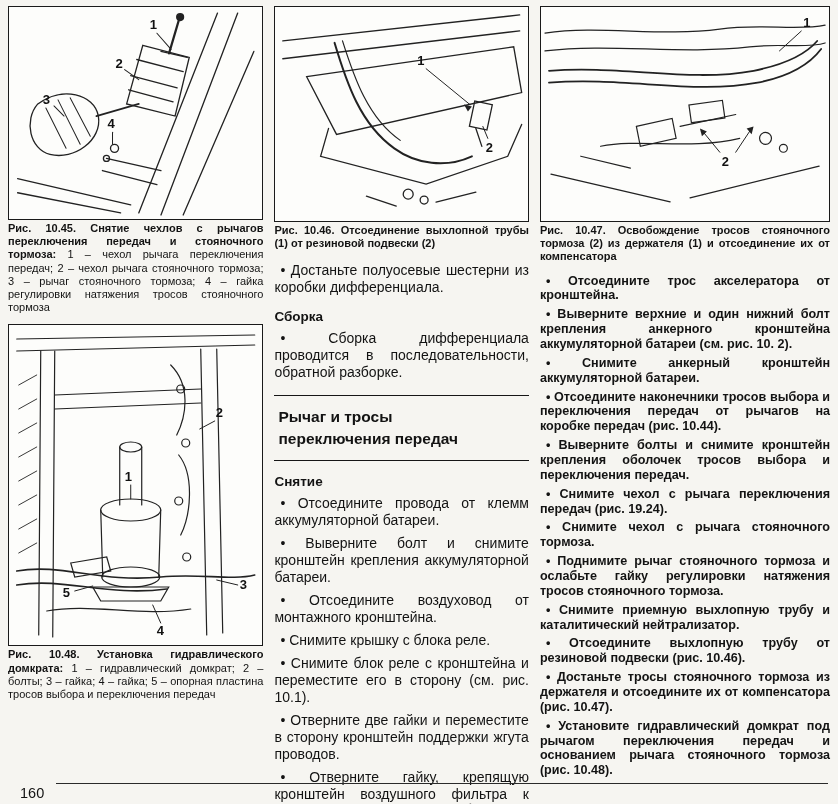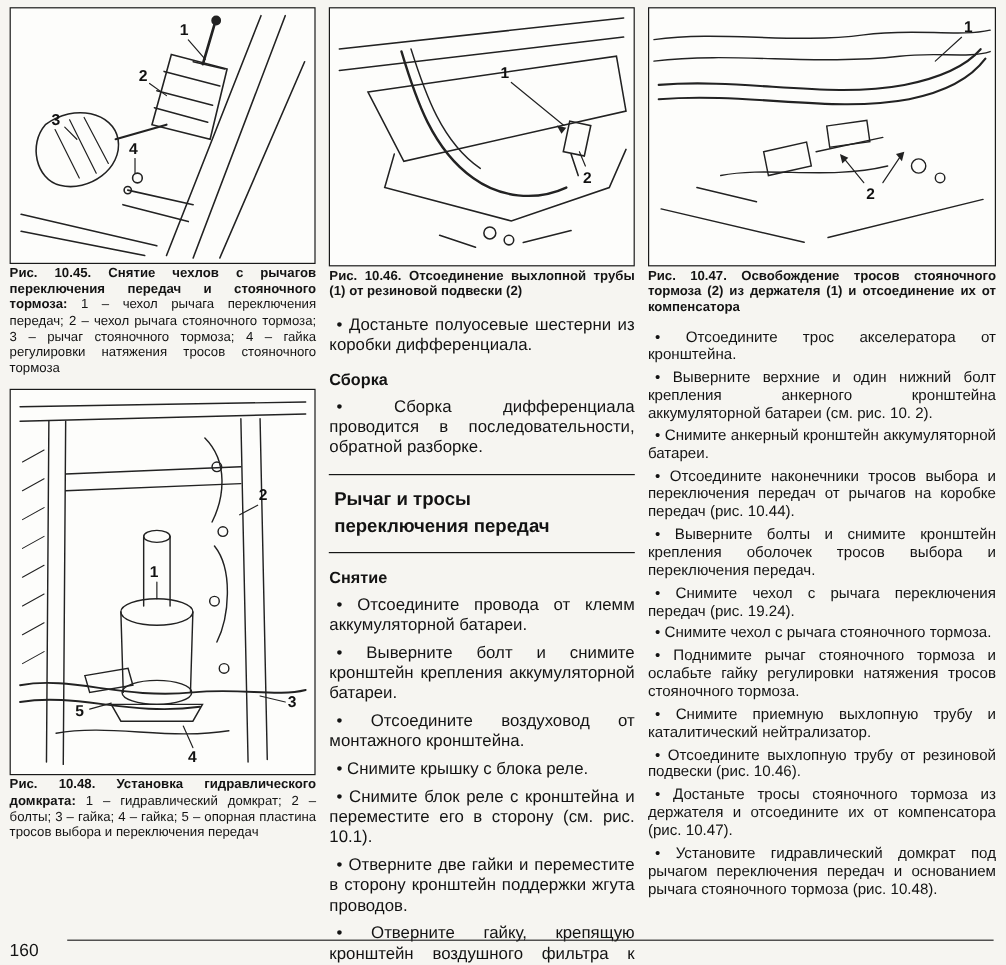--- a/index.html
+++ b/index.html
@@ -40,21 +40,21 @@
   .caption.all-bold { font-weight:700; }
 
   .body-text { }
   p.bullet {
     font-size:14px;
     line-height:1.21;
     text-align:justify;
     margin-top:6px;
     text-indent:6px;
   }
-  .col-right p.bullet { font-size:12.6px; margin-top:4px; line-height:1.18; }
+  .col-right p.bullet { font-size:12.6px; margin-top:4px; line-height:1.18;font-weight:bold; }
   p.bullet::before { content:"\2022\00a0"; }
 
   h3.subhead {
     font-size:13.5px;
     font-weight:700;
     margin-top:13px;
   }
   .section-box {
     margin:14px 0 4px 0;
     border-top:1.7px solid #161616;
@@ -65,21 +65,21 @@
     font-size:15.5px;
     line-height:1.4;
   }
   .footline {
     position:absolute;
     left:56px; right:10px; bottom:20px;
     border-top:1.6px solid #2a2a2a;
   }
   .pageno {
     position:absolute;
-    left:8px; bottom:3px;
+    left:20px; bottom:3px;
     font-size:14.5px;
     font-weight:400;
   }
   text.callout {
     font-family:"Liberation Sans", sans-serif;
     font-size:13px;
     font-weight:700;
     fill:#111;
   }
 </style>

